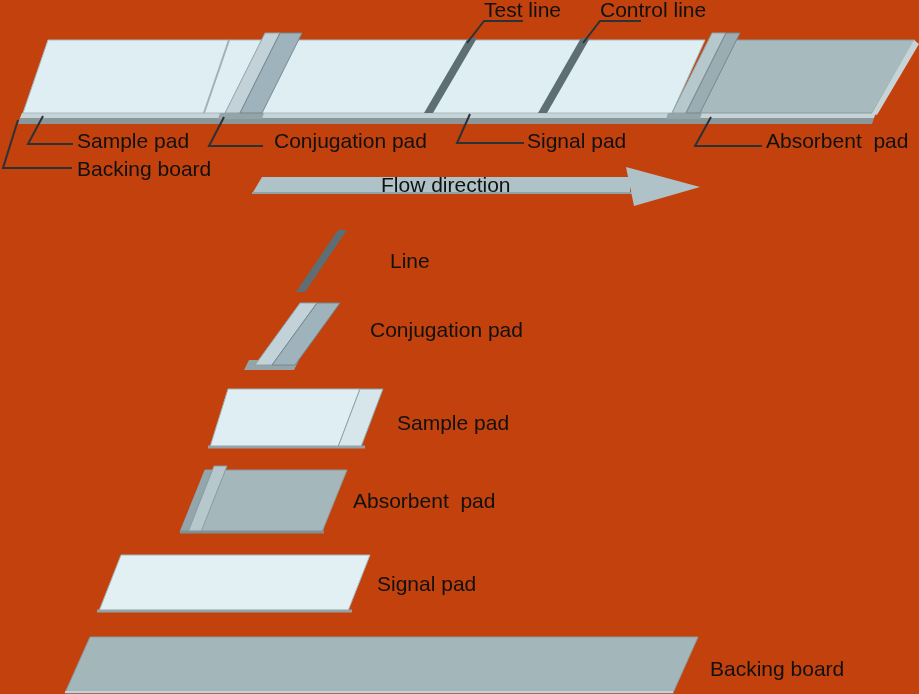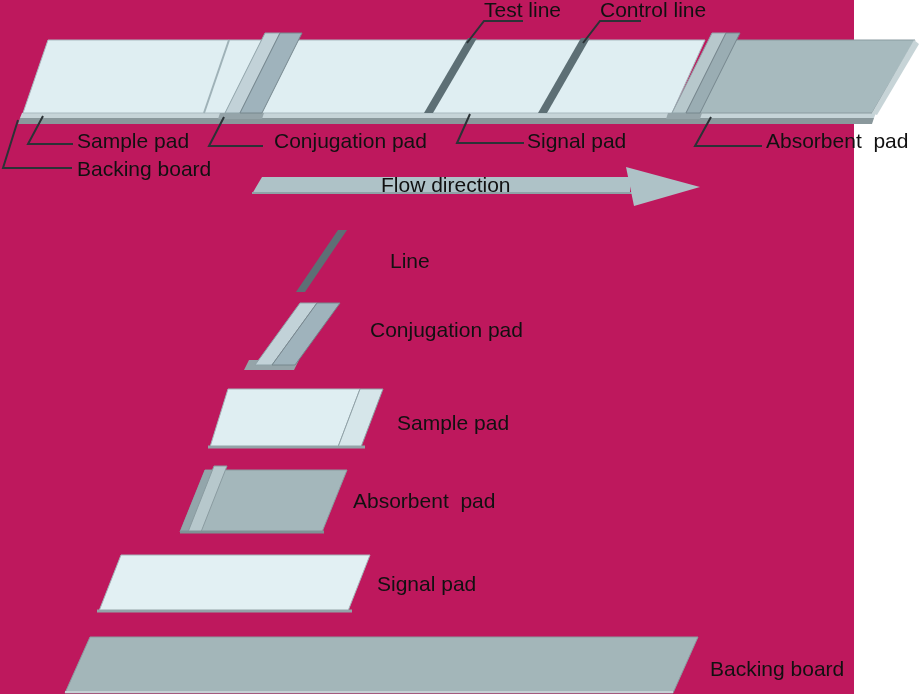--- a/index.html
+++ b/index.html
@@ -1,16 +1,16 @@
 <!DOCTYPE html>
 <html><head>
 <meta charset="utf-8">
 <style>
   html, body { margin: 0; padding: 0; background: #ffffff; }
-  .stage { width: 854px; height: 694px; position: relative; background: #be185d; }
+  .stage { width: 919px; height: 694px; position: relative; background: #c2410c; }
   svg text {
     font-family: "Liberation Sans", sans-serif;
     font-size: 21px;
     fill: #111111;
     white-space: pre;
   }
   .leader { fill: none; stroke: #2b3236; stroke-width: 2; }
 </style>
 </head>
 <body>

